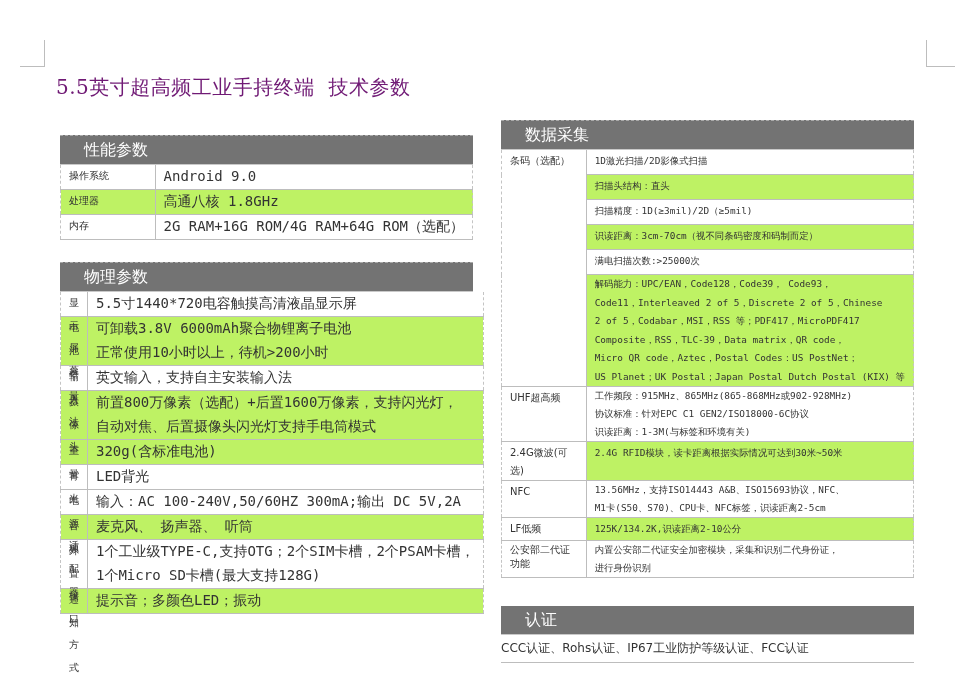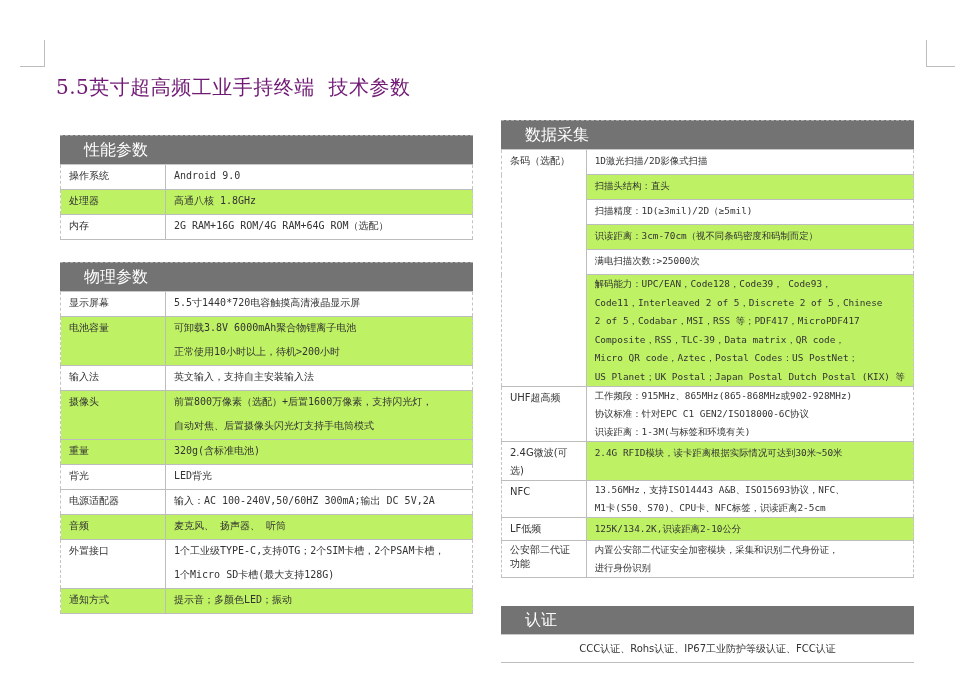--- a/index.html
+++ b/index.html
@@ -28,36 +28,36 @@
     }
     table.spec {
       border-collapse: collapse; width: 100%;
       font-size: 10px; color: #333;
     }
     table.spec td {
       border-bottom: 1px solid #bdbdbd;
       vertical-align: top; padding: 0 8px;
     }
     table.spec td.k { width: 88px; border-right: 1px solid #bdbdbd; border-left: 1px dashed #c4c4c4; }
-    table.spec td.v { border-right: 1px dashed #c4c4c4; font-family: "DejaVu Sans Mono", "Liberation Mono", monospace; font-size: 10px; }
+    table.spec td.v { border-right: 1px dashed #c4c4c4; font-family: "DejaVu Sans Mono", "Liberation Mono", monospace; font-size: 14px; }
     table.spec tr.gray td { background: #bef264; }
     table.spec td.white { background: #fff !important; }
     .line { height: 24px; line-height: 22.7px; white-space: nowrap; }
     .line-s { height: 18px; line-height: 18px; white-space: nowrap; }
 
     #sec-perf { left: 60px; top: 135px; width: 413px; }
     #sec-phys { left: 60px; top: 262px; width: 413px; }
     #sec-data { left: 501px; top: 120px; width: 413px; }
     #sec-cert { left: 501px; top: 606px; width: 413px; }
 
     #sec-data table.spec td.k { width: 86px; }
     #sec-data table.spec td.v { font-size: 9.4px; }
 
     .cert-text {
-      text-align: center; font-size: 10px; height: 27px; line-height: 27px;
+      font-size: 12px; height: 27px; line-height: 27px;
       border-bottom: 1px solid #bdbdbd;
     }
     #sec-cert .sec-head { border-top: none; }
   </style>
 </head>
 <body>
 
 <div class="corner corner-tl"></div>
 <div class="corner corner-tr"></div>
 

